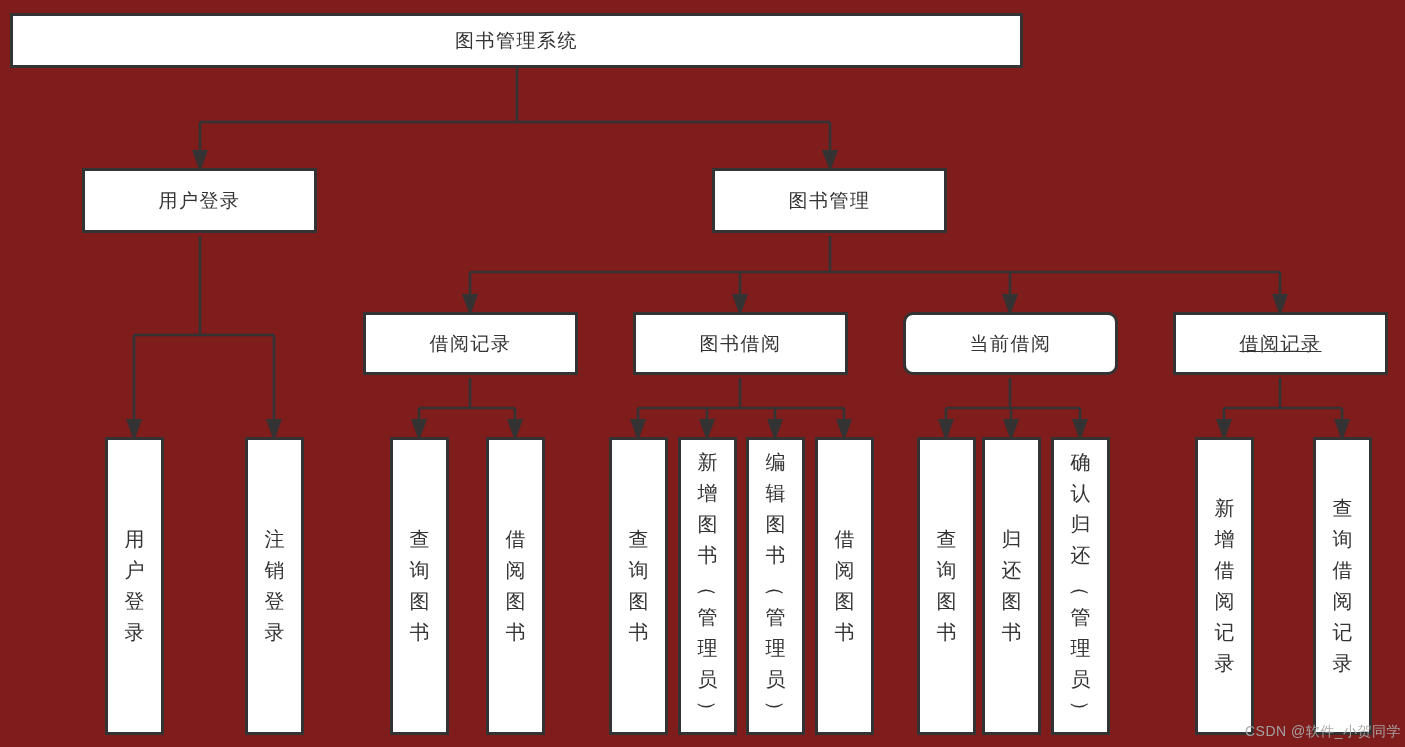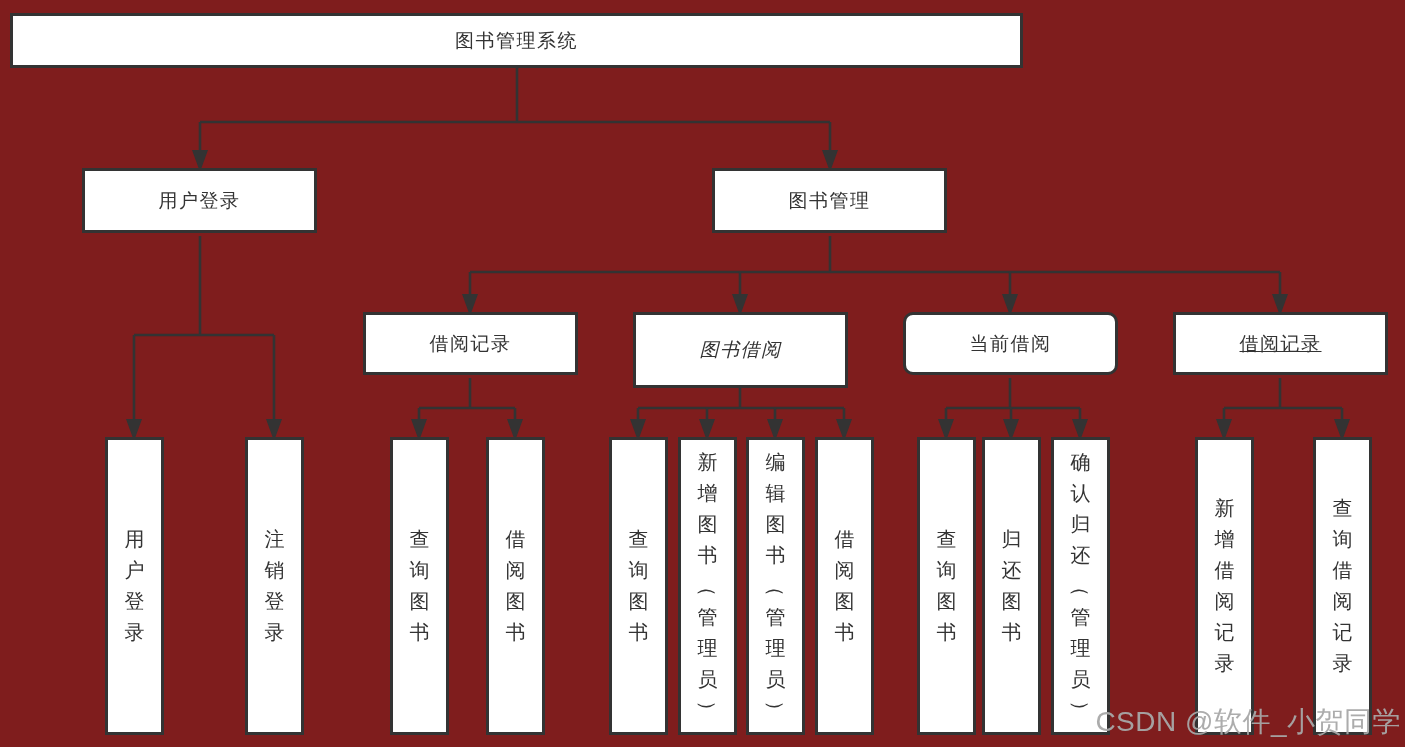--- a/index.html
+++ b/index.html
@@ -54,21 +54,21 @@
     display: block;
   }
   .leaf .vchar.rot {
     transform: rotate(90deg);
   }
   #watermark {
     position: absolute;
     right: 4px;
     bottom: 6px;
     z-index: 3;
-    font-size: 28px;
+    font-size: 14px;
     color: rgba(168, 168, 168, 0.95);
     letter-spacing: 0.5px;
     white-space: nowrap;
   }
 </style>
 </head>
 <body>
 
 <div id="stage">
 
@@ -134,21 +134,21 @@
     <line x1="1342" y1="408" x2="1342" y2="424"></line>
       <polygon points="1334,419 1350,419 1342,441"></polygon>
   </svg>
 
   <div class="box hlabel" style="left:10px; top:13px; width:1013px; height:55px;">图书管理系统</div>
 
   <div class="box hlabel" style="left:82px; top:168px; width:235px; height:65px;">用户登录</div>
   <div class="box hlabel" style="left:712px; top:168px; width:235px; height:65px;">图书管理</div>
 
   <div class="box hlabel" style="left:363px; top:312px; width:215px; height:63px;">借阅记录</div>
-  <div class="box hlabel" style="left:633px; top:312px; width:215px; height:76px;font-style:italic;">图书借阅</div>
+  <div class="box hlabel" style="left:633px; top:312px; width:215px; height:63px;">图书借阅</div>
   <div class="box hlabel" style="left:903px; top:312px; width:215px; height:63px;border-radius:10px;">当前借阅</div>
   <div class="box hlabel" style="left:1173px; top:312px; width:215px; height:63px;text-decoration:underline;">借阅记录</div>
 
   <div class="box leaf" style="left:105px; top:437px; width:59px; height:298px;">
       <div class="vchar">用</div>
       <div class="vchar">户</div>
       <div class="vchar">登</div>
       <div class="vchar">录</div>
     </div>
   <div class="box leaf" style="left:245px; top:437px; width:59px; height:298px;">

